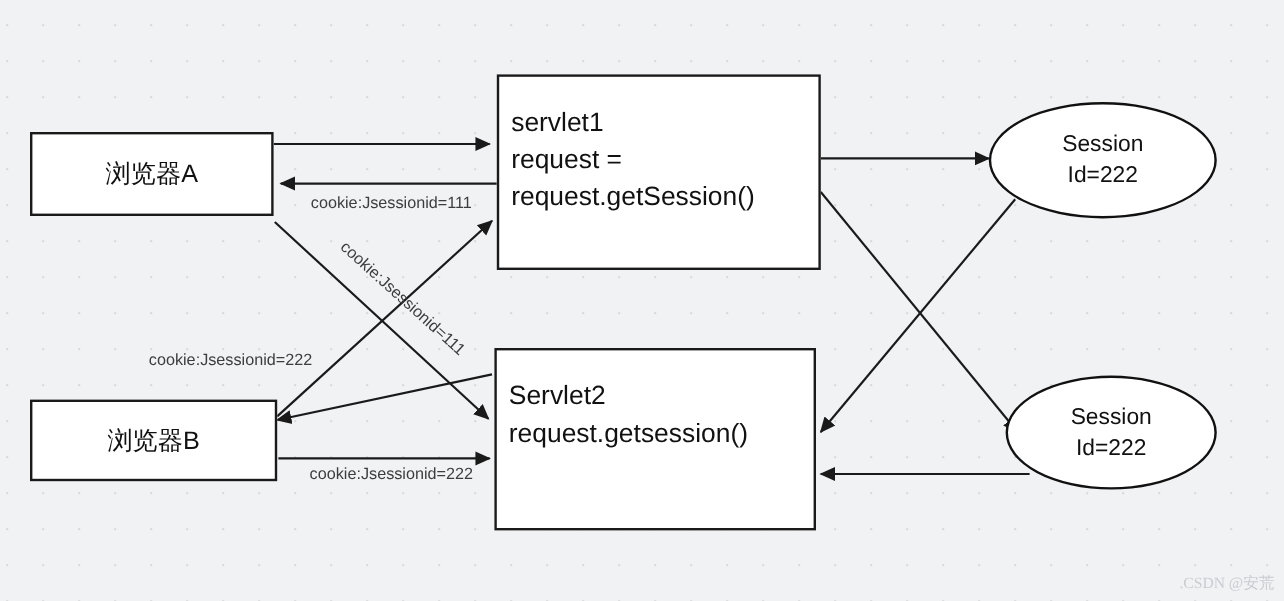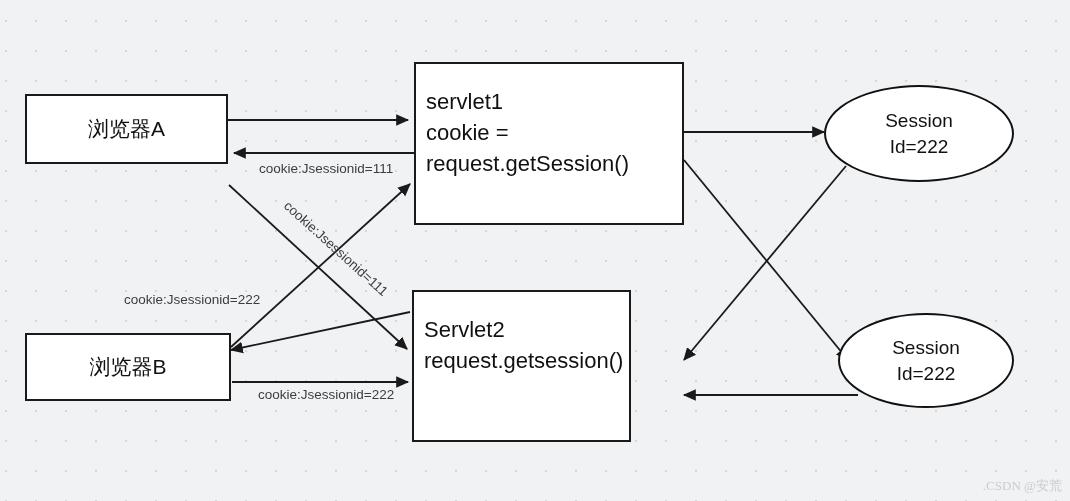--- a/index.html
+++ b/index.html
@@ -107,35 +107,35 @@
       <path d="M 684 132 L 824 132" marker-end="url(#arrow)"></path>
 
       <path d="M 684 160 L 848 360" marker-end="url(#arrow)"></path>
 
       <path d="M 846 166 L 684 360" marker-end="url(#arrow)"></path>
 
       <path d="M 858 395 L 684 395" marker-end="url(#arrow)"></path>
     </g>
   </svg>
 
-  <div class="node-box box-centered" style="left:25px; top:94px; width:203px; height:70px;">
+  <div class="node-box box-centered" style="left:25px; top:110px; width:203px; height:70px;">
     <span>浏览器A</span>
   </div>
 
   <div class="node-box box-centered" style="left:25px; top:333px; width:206px; height:68px;text-align:right;">
     <span>浏览器B</span>
   </div>
 
   <div class="node-box box-lines" style="left:414px; top:62px; width:270px; height:163px;">
     <div>servlet1</div>
-    <div>cookie =</div>
+    <div>request =</div>
     <div>request.getSession()</div>
   </div>
 
-  <div class="node-box box-lines" style="left:412px; top:290px; width:219px; height:152px;">
+  <div class="node-box box-lines" style="left:412px; top:290px; width:268px; height:152px;">
     <div>Servlet2</div>
     <div>request.getsession()</div>
   </div>
 
   <div class="ellipse-node" style="left:824px; top:85px; width:190px; height:97px;">
     <div>Session</div>
     <div>Id=222</div>
   </div>
 
   <div class="ellipse-node" style="left:838px; top:313px; width:176px; height:95px;">

